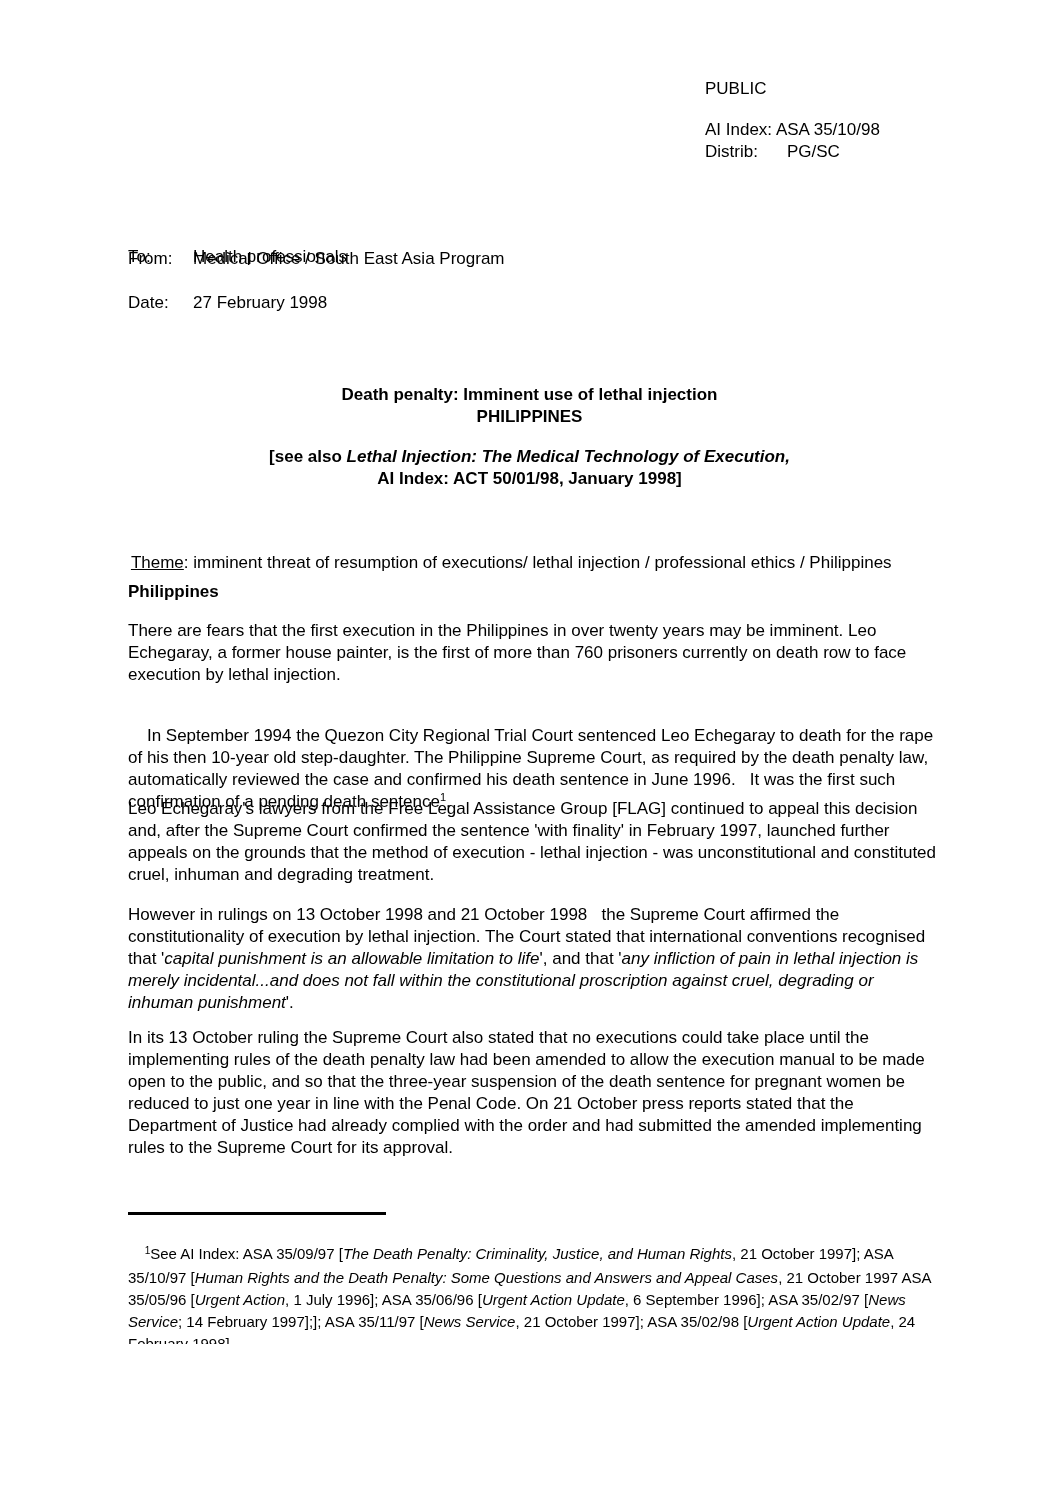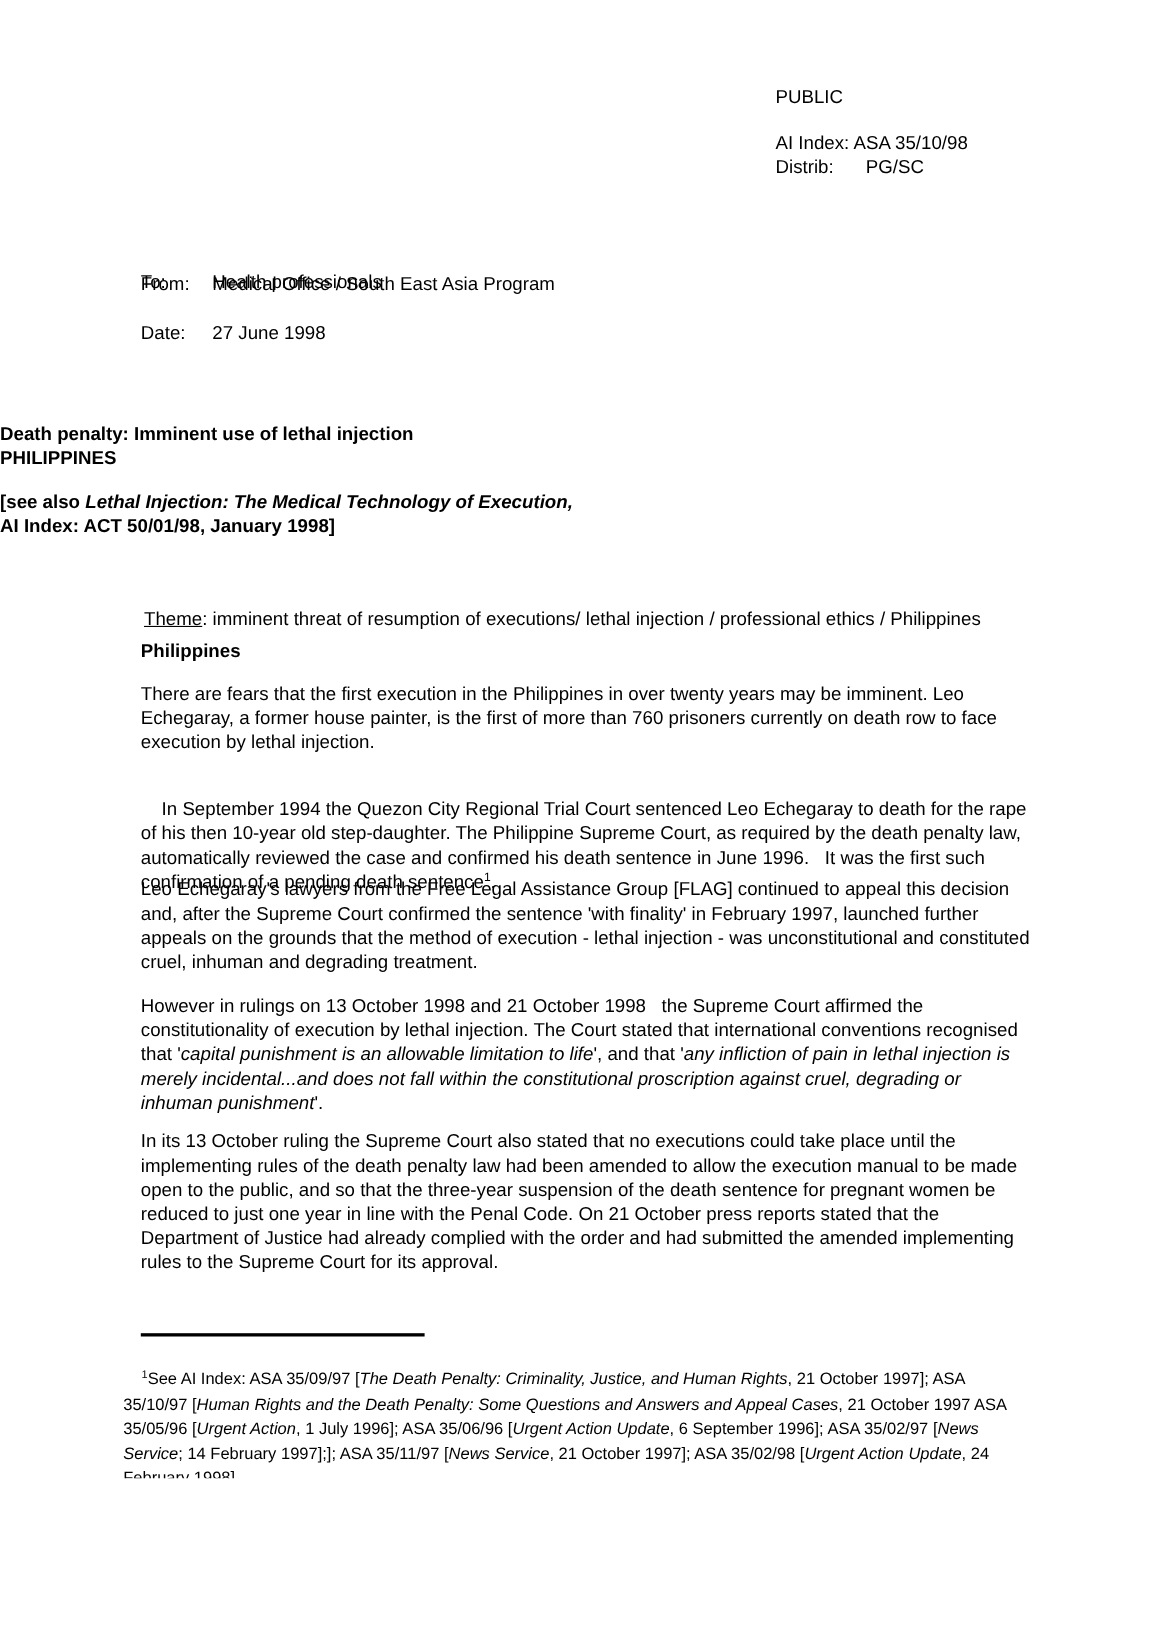--- a/index.html
+++ b/index.html
@@ -11,21 +11,21 @@
     background: #ffffff;
     color: #000000;
     font-family: "Liberation Sans", sans-serif;
     font-size: 17px;
     line-height: 22px;
     overflow: hidden;
   }
   .abs { position: absolute; }
   .para { white-space: pre-wrap; width: 812px; }
   .bold { font-weight: bold; }
-  .center { left: 0; width: 100%; }
+  .center { left: 0; width: 100%; text-align: center; }
   .underline { text-decoration: underline; }
   sup { font-size: 11px; vertical-align: baseline; position: relative; top: -6px; }
   .memo-label { display: inline-block; width: 65px; }
   .distrib-label { display: inline-block; width: 82px; }
   .fn-rule { background: #000000; height: 3px; width: 258px; }
   .footnote-text {
     font-size: 15px;
     line-height: 22px;
     width: 818px;
     text-indent: 40px;
@@ -44,21 +44,21 @@
     <span class="distrib-label">Distrib:</span><span>PG/SC</span>
   </div>
 
   <div class="abs" style="left:128px; top:246px;">
     <span class="memo-label">To:</span><span>Health professionals</span>
   </div>
   <div class="abs" style="left:128px; top:248px;">
     <span class="memo-label">From:</span><span>Medical Office / South East Asia Program</span>
   </div>
   <div class="abs" style="left:128px; top:292px;">
-    <span class="memo-label">Date:</span><span>27 June 1998</span>
+    <span class="memo-label">Date:</span><span>27 February 1998</span>
   </div>
 
   <div class="abs center bold" style="top:384px;">Death penalty: Imminent use of lethal injection</div>
   <div class="abs center bold" style="top:446px;"><span>[see also </span><span style="font-style: italic;">Lethal Injection: The Medical Technology of Execution,</span></div>
   <div class="abs center bold" style="top:406px;">PHILIPPINES</div>
   <div class="abs center bold" style="top:468px;">AI Index: ACT 50/01/98, January 1998]</div>
 
   <div class="abs para" style="left:112px; top:530px; width:818px;">
     <span class="underline">Theme</span><span>: imminent threat of resumption of executions/ lethal injection / professional ethics / Philippines</span>
   </div>
@@ -71,17 +71,17 @@
     <span>In September 1994 the Quezon City Regional Trial Court sentenced Leo Echegaray to death for the rape of his then 10-year old step-daughter. The Philippine Supreme Court, as required by the death penalty law, automatically reviewed the case and confirmed his death sentence in June 1996.   It was the first such confirmation of a pending death sentence</span><sup>1</sup><span>.</span>
   </div>
 
   <div class="abs para" style="left:128px; top:798px;">Leo Echegaray's lawyers from the Free Legal Assistance Group [FLAG] continued to appeal this decision and, after the Supreme Court confirmed the sentence 'with finality' in February 1997, launched further appeals on the grounds that the method of execution - lethal injection - was unconstitutional and constituted cruel, inhuman and degrading treatment.</div>
 
   <div class="abs para" style="left:128px; top:904px;"><span>However in rulings on 13 October 1998 and 21 October 1998   the Supreme Court affirmed the constitutionality of execution by lethal injection. The Court stated that international conventions recognised that '</span><span style="font-style: italic;">capital punishment is an allowable limitation to life</span><span>', and that '</span><span style="font-style: italic;">any infliction of pain in lethal injection is merely incidental...and does not fall within the constitutional proscription against cruel, degrading or inhuman punishment</span><span>'.</span></div>
 
   <div class="abs para" style="left:128px; top:1027px;">In its 13 October ruling the Supreme Court also stated that no executions could take place until the implementing rules of the death penalty law had been amended to allow the execution manual to be made open to the public, and so that the three-year suspension of the death sentence for pregnant women be reduced to just one year in line with the Penal Code. On 21 October press reports stated that the Department of Justice had already complied with the order and had submitted the amended implementing rules to the Supreme Court for its approval.</div>
 
   <div class="abs fn-rule" style="left:128px; top:1212px;"></div>
-  <div class="abs footnote-text" style="left:112px; top:1221px;">
+  <div class="abs footnote-text" style="left:128px; top:1221px;">
     <sup>1</sup><span><span>See AI Index: ASA 35/09/97 [</span><span style="font-style: italic;">The Death Penalty: Criminality, Justice, and Human Rights</span><span>, 21 October 1997]; ASA 35/10/97 [</span><span style="font-style: italic;">Human Rights and the Death Penalty: Some Questions and Answers and Appeal Cases</span><span>, 21 October 1997 ASA 35/05/96 [</span><span style="font-style: italic;">Urgent Action</span><span>, 1 July 1996]; ASA 35/06/96 [</span><span style="font-style: italic;">Urgent Action Update</span><span>, 6 September 1996]; ASA 35/02/97 [</span><span style="font-style: italic;">News Service</span><span>; 14 February 1997];]; ASA 35/11/97 [</span><span style="font-style: italic;">News Service</span><span>, 21 October 1997]; ASA 35/02/98 [</span><span style="font-style: italic;">Urgent Action Update</span><span>, 24 February 1998]</span></span>
   </div>
 
 </div>
 
 </body></html>

